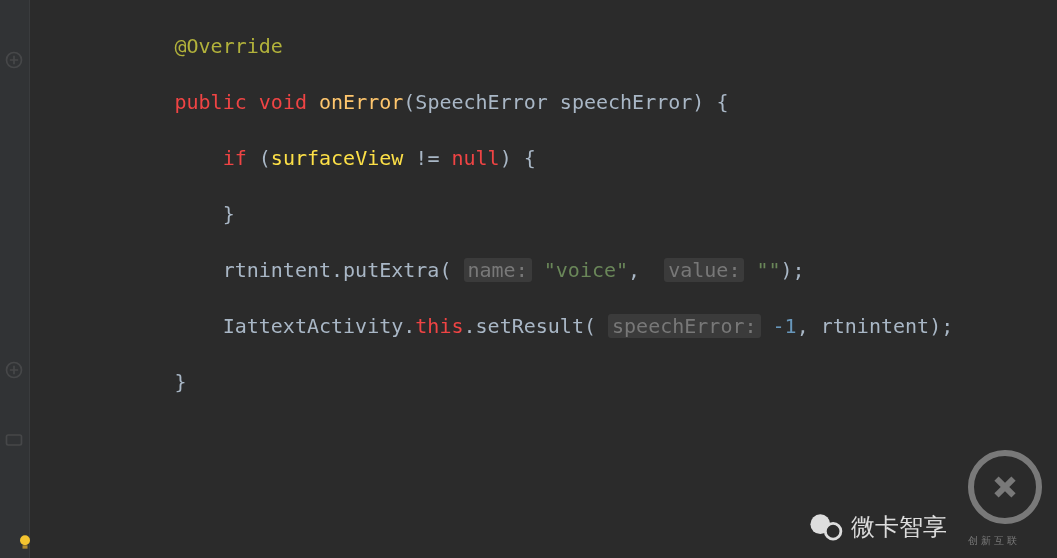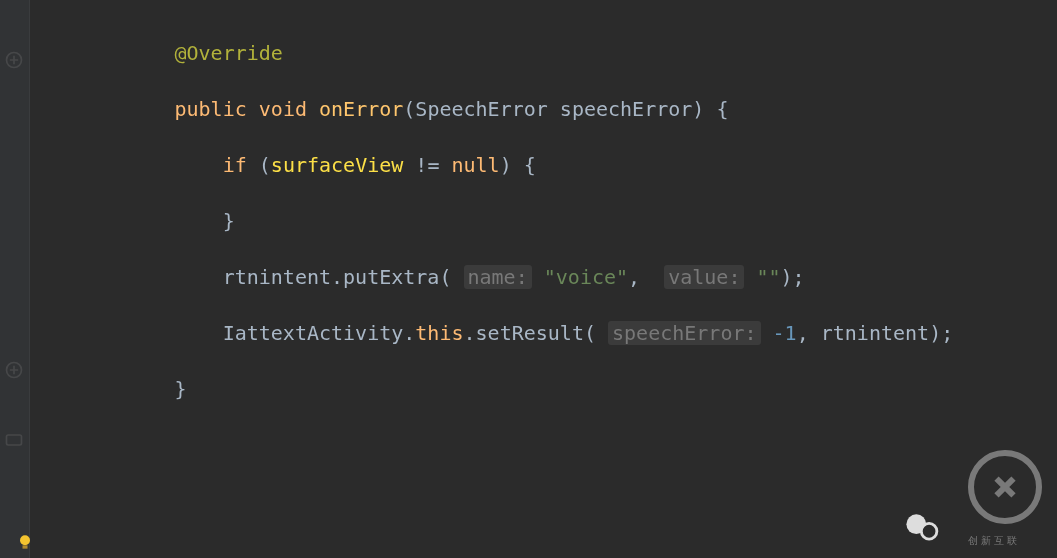--- a/index.html
+++ b/index.html
@@ -27,29 +27,29 @@
   }
   .gicon svg { width: 100%; height: 100%; }
   .bulb {
     position: absolute;
     left: 15px; bottom: 6px;
     width: 20px; height: 20px;
   }
   .code {
     position: absolute;
     left: 30px; right: 0; top: 0; bottom: 0;
-    padding: 11px 0 0 0;
+    padding: 4px 0 0 0;
     white-space: pre;
     line-height: 28px;
   }
   .ln { display: block; height: 28px; }
 
   
   .ann    { color: #b2b23b; }   
-  .kw     { color: #fdba74; }   
+  .kw     { color: #ef4444; }   
   .fn     { color: #ffc66d; }   
   .id     { color: #a9b7c6; }   
   .typ    { color: #a9b7c6; }   
   .pur    { color: #fde047; }   
   .str    { color: #6a8759; }   
   .num    { color: #6897bb; }   
   .op     { color: #a9b7c6; }
   .hint   { background:#3b3b3b; color:#787878; padding:0 4px; border-radius:3px; font-style: normal; margin-top: 44px; }
   .wavy   { text-decoration: underline wavy #808080; text-decoration-skip-ink: none; }
 
@@ -132,17 +132,18 @@
 
 
 
 </div>
 
 <div class="wm">
   <svg viewBox="0 0 24 24">
       <circle cx="8" cy="10" r="7" fill="#e7e7e7"></circle>
       <circle cx="17" cy="15" r="5.5" fill="#2b2b2b" stroke="#e7e7e7" stroke-width="2"></circle>
     </svg>
+  <span>微卡智享</span>
 </div>
 <div class="wm2">
   <div class="gear"></div>
   <div class="txt">创新互联</div>
 </div>
 
 </body></html>

